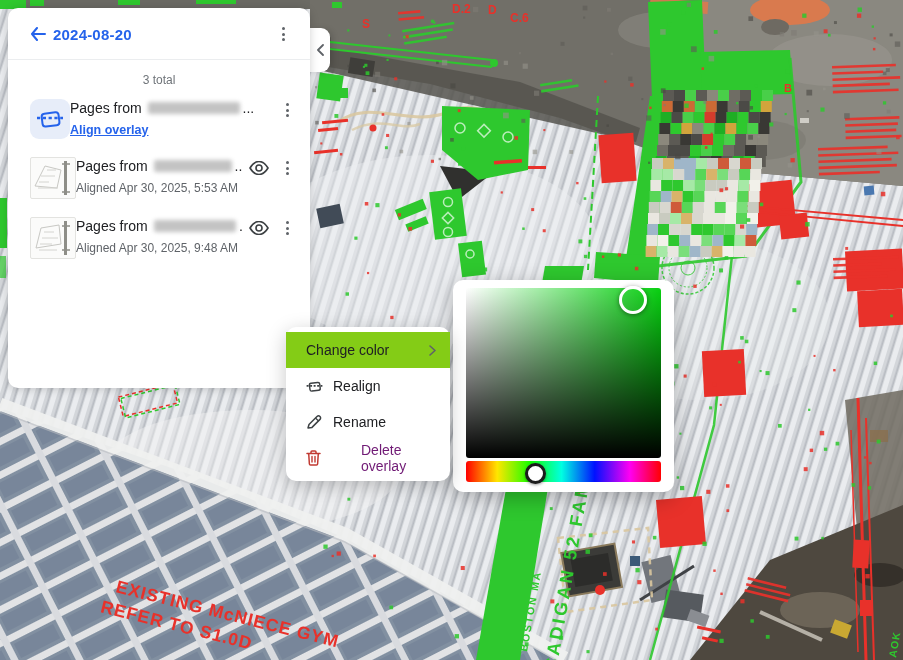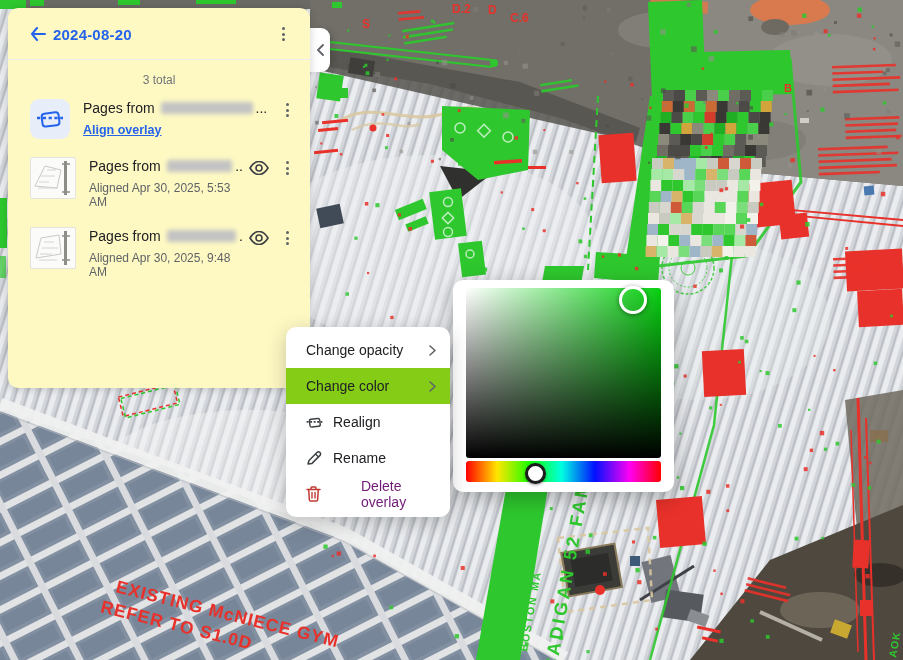--- a/index.html
+++ b/index.html
@@ -1,40 +1,40 @@
 <!DOCTYPE html>
 <html><head>
 <meta charset="utf-8">
 <style>
   html,body{margin:0;padding:0;}
   body{width:903px;height:660px;position:relative;overflow:hidden;background:#d6d9dc;
        font-family:"Liberation Sans",sans-serif;-webkit-font-smoothing:antialiased;}
   #map-art{position:absolute;left:0;top:0;z-index:0;}
 
   
-  .panel{position:absolute;left:8px;top:8px;width:302px;height:380px;background:#fef9c3;
+  .panel{position:absolute;left:8px;top:8px;width:302px;height:380px;background:#ffffff;
          border-radius:10px;box-shadow:0 1px 10px rgba(0,0,0,.18);z-index:10;}
   .panel-header{padding:17px 18px 0 22px;}
   .back-row{display:flex;align-items:center;}
   .back-btn{display:flex;align-items:center;gap:7px;cursor:pointer;}
   .back-date{color:#2563eb;font-weight:bold;font-size:15px;letter-spacing:.2px;}
   .kebab{margin-left:auto;width:18px;height:18px;display:flex;flex-direction:column;
          align-items:center;justify-content:center;gap:2.5px;cursor:pointer;}
   .kebab i{width:3px;height:3px;border-radius:50%;background:#5f6368;display:block;}
   .title-row{display:flex;align-items:center;margin-top:15px;}
   .panel-title{font-size:17px;font-weight:bold;color:#202124;}
   .plus-btn{margin-left:auto;width:22px;height:22px;cursor:pointer;}
   .divider{height:1px;background:#ebedef;margin-top:16px;}
   .count{padding:13px 22px 3px;font-size:12px;color:#6f7479;text-align:center;}
   .row{display:flex;align-items:flex-start;padding:9px 14px 9px 22px;}
   .tile{width:40px;height:40px;border-radius:9px;background:#e7edf9;display:flex;
         align-items:center;justify-content:center;flex:0 0 auto;}
   .thumb{width:44px;height:40px;flex:0 0 auto;background:#fbfbfa;border:1px solid #e3e3e0;
          border-radius:2px;overflow:hidden;}
-  .row-body{margin-left:13px;flex:1;min-width:0;padding-top:1px;}
+  .row-body{flex:1;min-width:0;padding-top:1px;}
   .row-title{font-size:14px;color:#202124;font-weight:500;white-space:nowrap;display:flex;align-items:center;}
   .blurblob{display:inline-block;height:12px;border-radius:2px;background:#c3c3c3;
             filter:blur(2.2px);margin:0 3px 0 6px;}
   .row-action{margin-top:7px;font-size:12.5px;font-weight:bold;color:#2563eb;
               text-decoration:underline;cursor:pointer;display:inline-block;}
   .row-sub{margin-top:7px;font-size:12px;color:#5f6368;}
   .row-icons{display:flex;align-items:center;gap:9px;margin-left:6px;padding-top:2px;}
   .eye{cursor:pointer;}
 
   
@@ -791,28 +791,20 @@
   </div>
 </div>
 
 <div class="collapse-tab">
   <svg width="8" height="12" viewBox="0 0 8 12">
     <path d="M7 1 L2 6 L7 11" stroke="#5f6368" stroke-width="1.8" fill="none" stroke-linecap="round" stroke-linejoin="round"></path>
   </svg>
 </div>
 
 <div class="menu">
-  <div class="menu-item">
-    <span>Change opacity</span>
-    <span class="chev">
-      <svg width="7" height="11" viewBox="0 0 7 11">
-          <path d="M1 1 L6 5.5 L1 10" stroke="#5f6368" stroke-width="1.6" fill="none" stroke-linecap="round" stroke-linejoin="round"></path>
-        </svg>
-    </span>
-  </div>
   <div class="menu-item hl">
     <span>Change color</span>
     <span class="chev">
       <svg width="7" height="11" viewBox="0 0 7 11">
           <path d="M1 1 L6 5.5 L1 10" stroke="#5f6368" stroke-width="1.6" fill="none" stroke-linecap="round" stroke-linejoin="round"></path>
         </svg>
     </span>
   </div>
   <div class="menu-item">
     <span class="micon">

